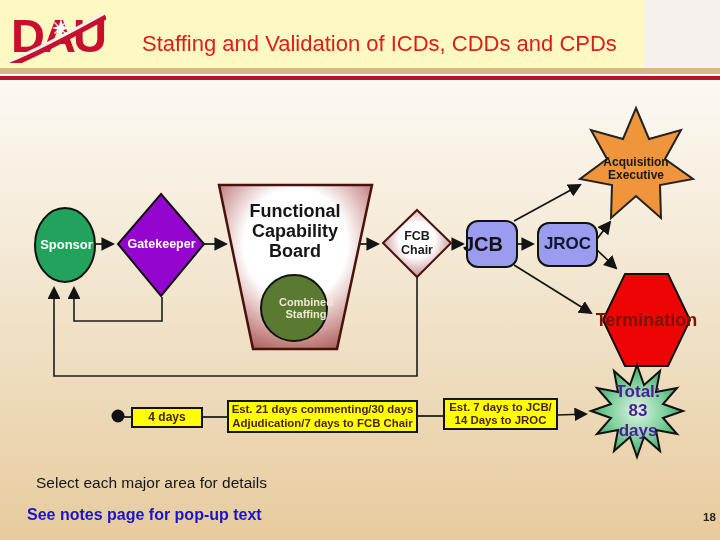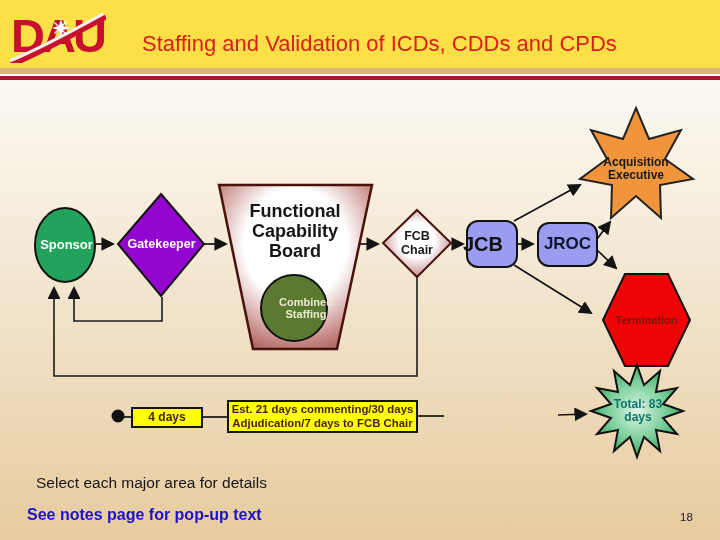--- a/index.html
+++ b/index.html
@@ -2,21 +2,21 @@
 <html><head>
 <meta charset="utf-8">
 <style>
   html,body{margin:0;padding:0;background:#888;}
   .slide{
     position:relative;width:720px;height:540px;overflow:hidden;
     font-family:"Liberation Sans",sans-serif;
     background:#f7f1ee;
   }
   
-  .header{position:absolute;left:0;top:0;width:720px;height:68px;background:#fde047;}
+  .header{position:absolute;left:0;top:0;width:644px;height:68px;background:#fef9c3;}
   .logo{position:absolute;left:10px;top:7px;}
   .page-title{
     position:absolute;left:142px;top:31px;width:560px;
     font-size:22px;font-weight:400;color:#dd1c1c;letter-spacing:0px;
     white-space:nowrap;
   }
   .rule-gold{position:absolute;left:0;top:68px;width:720px;height:6px;background:#d9b87e;}
   .rule-gap{position:absolute;left:0;top:74px;width:720px;height:2px;background:#fdfdfb;}
   .rule-red{position:absolute;left:0;top:76px;width:720px;height:3.5px;background:#b5122e;}
   
@@ -31,35 +31,35 @@
     text-align:center;font-weight:700;line-height:1.12;pointer-events:auto;
   }
   .lbl-sponsor{left:35px;top:226px;width:63px;height:38px;font-size:13px;color:#ffffff;}
   .lbl-gatekeeper{left:118px;top:230px;width:87px;height:28px;font-size:12.5px;color:#ffffff;}
   .lbl-fcb{left:245px;top:204px;width:100px;height:54px;font-size:18px;color:#151515;}
   .lbl-combined{left:261px;top:288px;width:66px;height:40px;font-size:11px;color:#efe9d2;padding-left:12px;}
   .lbl-fcbchair{left:391px;top:227px;width:52px;height:32px;font-size:12.5px;color:#1a1a1a;}
   .lbl-jcb{left:467px;top:231px;width:32px;height:26px;font-size:20px;color:#111;}
   .lbl-jroc{left:538px;top:233px;width:59px;height:22px;font-size:17px;color:#0f172a;}
   .lbl-ae{left:592px;top:153px;width:88px;height:32px;font-size:12px;color:#191919;}
-  .lbl-term{left:603px;top:312px;width:87px;height:16px;font-size:11px;color:#7c1404;}
-  .lbl-total{left:609px;top:395px;width:58px;height:32px;font-size:12px;color:#0f766e;}
+  .lbl-term{left:603px;top:312px;width:87px;height:16px;font-size:18px;color:#7c1404;}
+  .lbl-total{left:609px;top:395px;width:58px;height:32px;font-size:17px;color:#4c1d95;}
   
   .ybox{
     position:absolute;display:flex;align-items:center;justify-content:center;
     text-align:center;background:#ffff00;border:2px solid #141414;
     font-weight:700;color:#4a2315;box-sizing:border-box;line-height:1.18;
   }
   .ybox1{left:131px;top:407px;width:72px;height:21px;font-size:12px;}
   .ybox2{left:227px;top:400px;width:191px;height:33px;font-size:11.4px;}
   .ybox3{left:443px;top:398px;width:115px;height:32px;font-size:11.4px;}
   
   .instruction{position:absolute;left:36px;top:468px;font-size:15.5px;color:#161616;margin-top:6px;}
   .notes{position:absolute;left:27px;top:506px;font-size:16px;font-weight:700;color:#1a12cc;}
-  .page-number{position:absolute;left:680px;top:511px;font-size:11.5px;color:#242424;}
+  .page-number{position:absolute;left:703px;top:511px;font-size:11.5px;color:#242424;font-weight:bold;}
 </style>
 </head>
 <body>
 
 <div class="slide">
 
   <div class="header">
     <svg class="logo" width="96" height="56" viewBox="0 0 96 56">
       <text x="1" y="45" font-family="Liberation Sans, sans-serif" font-size="47" font-weight="bold" fill="#c8102e" letter-spacing="-3">DAU</text>
       <path d="M-2,55 C22,46 56,28 94,7" stroke="#f7f1ee" stroke-width="4" fill="none"></path>
@@ -145,18 +145,19 @@
   <div class="nlabel lbl-combined">Combined Staffing</div>
   <div class="nlabel lbl-fcbchair">FCB Chair</div>
   <div class="nlabel lbl-jcb">JCB</div>
   <div class="nlabel lbl-jroc">JROC</div>
   <div class="nlabel lbl-ae">Acquisition Executive</div>
   <div class="nlabel lbl-term">Termination</div>
   <div class="nlabel lbl-total">Total: 83 days</div>
 
   <div class="ybox ybox1">4 days</div>
   <div class="ybox ybox2">Est. 21 days commenting/30 days Adjudication/7 days to FCB Chair</div>
+  <div class="ybox ybox3">Est. 7 days to JCB/ 14 Days to JROC</div>
 
   <div class="instruction">Select each major area for details</div>
   <div class="notes">See notes page for pop-up text</div>
   <div class="page-number">18</div>
 
 </div>
 
 </body></html>

